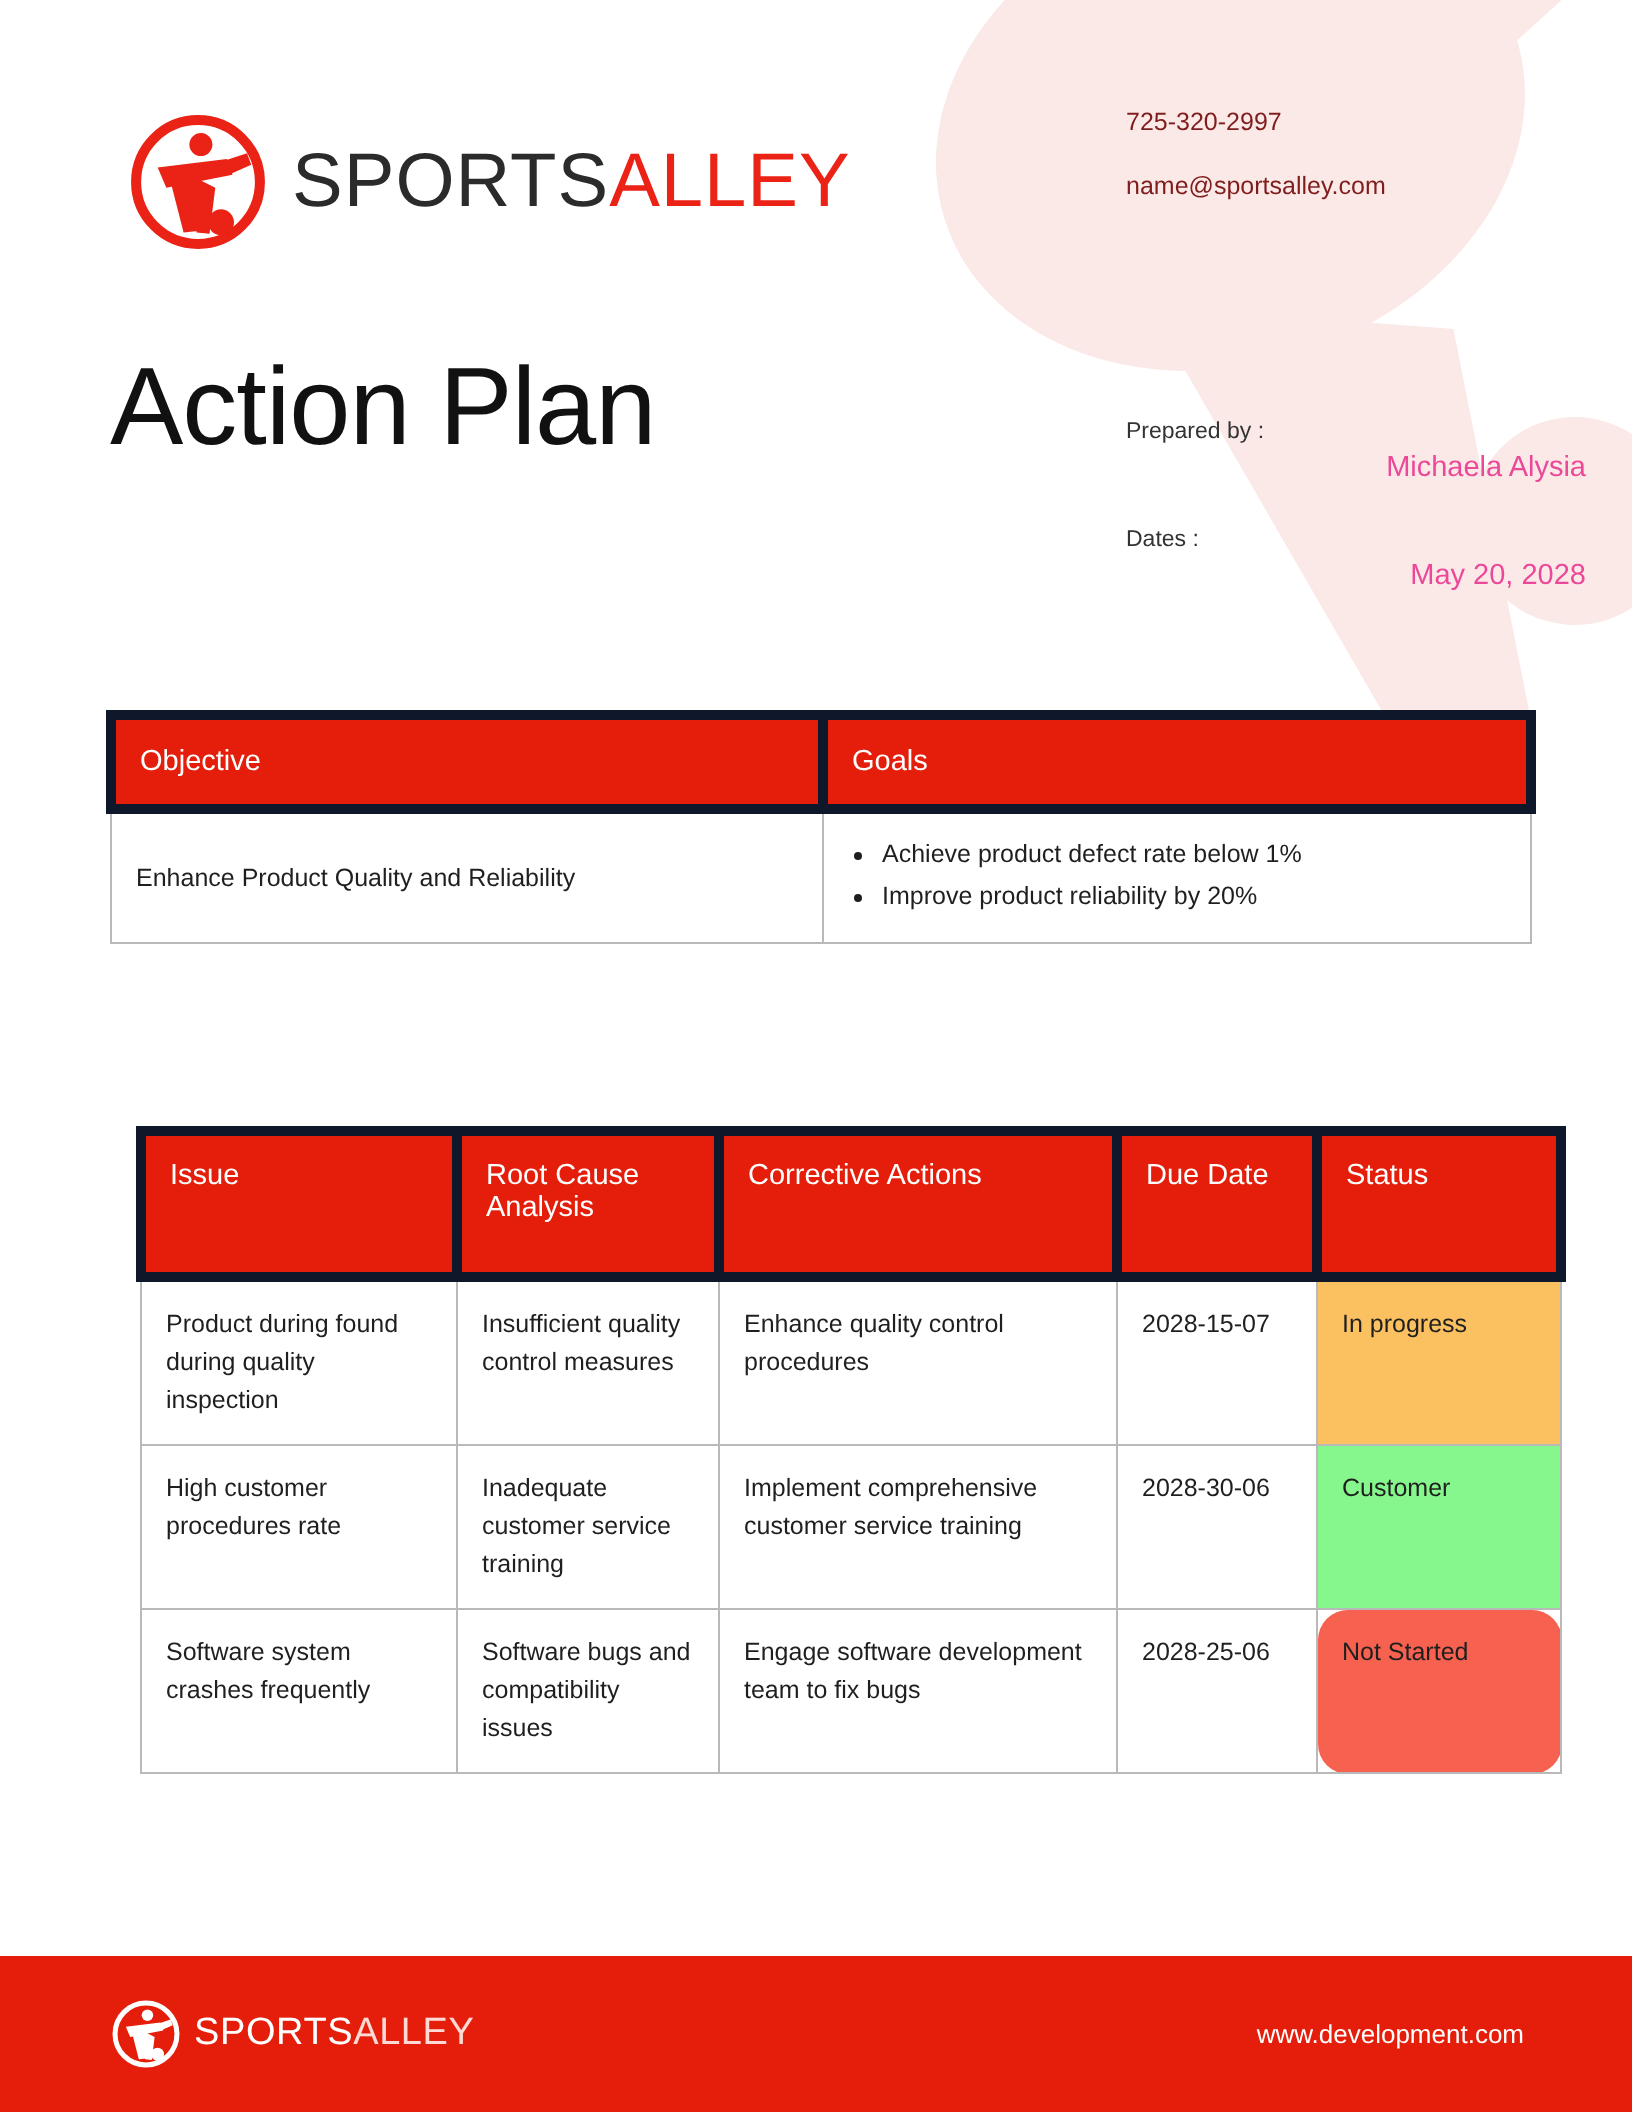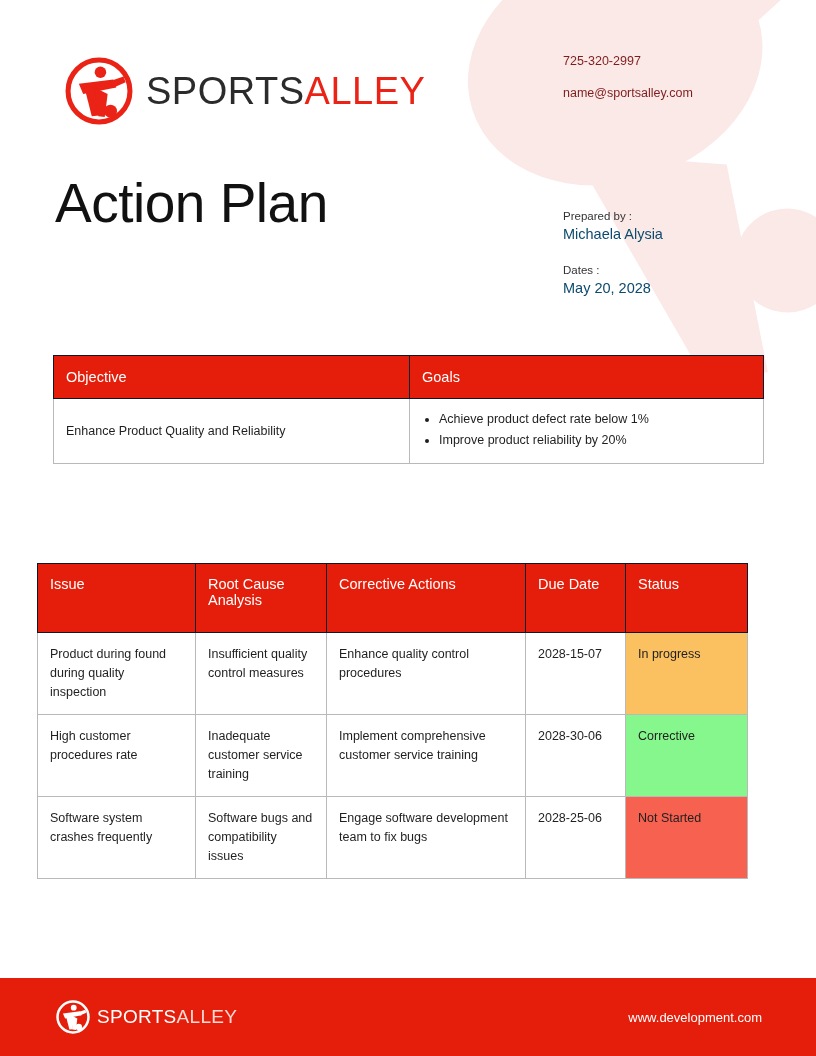--- a/index.html
+++ b/index.html
@@ -94,40 +94,40 @@
 
   .meta {
     position: absolute;
     left: 563px;
     top: 210px;
     width: 230px;
     font-size: 12.5px;
     color: #2c2c2c;
   }
   .meta .label { font-size: 11.5px; margin-bottom: 4px; color: #333; }
-  .meta .value { font-size: 14.5px; margin-bottom: 22px; color: #0c4a6e; }
+  .meta .value { font-size: 14.5px; margin-bottom: 22px; color: #ec4899; text-align: right; }
   .meta .value:last-child { margin-bottom: 0; }
 
   
   .tbl {
     position: absolute;
     border-collapse: collapse;
     table-layout: fixed;
     z-index: 2;
     font-size: 12.5px;
   }
   .tbl th {
     background: #e41e0a;
     color: #ffffff;
     font-weight: 400;
     font-size: 14.5px;
     text-align: left;
     padding: 13px 12px;
     vertical-align: top;
-    border: 1px solid #0f172a;
+    border: 5px solid #0f172a;
   }
   .tbl td {
     border: 1px solid #b9b9b9;
     padding: 11px 12px;
     vertical-align: top;
     color: #1f1f1f;
     line-height: 19px;
     background: #ffffff;
   }
 
@@ -143,21 +143,21 @@
     padding-left: 17px;
     list-style: disc;
   }
   #objectives-table li {
     margin: 0 0 2px 0;
     line-height: 19px;
   }
 
   
   #actions-table {
-    left: 37px;
+    left: 68px;
     top: 563px;
     width: 710px;
   }
   #actions-table th { padding: 12px 12px 24px 12px; }
   #actions-table td { padding: 12px 12px; }
 
   .status-cell { }
 
   
   .footer {
@@ -290,28 +290,28 @@
           <td>Insufficient quality control measures</td>
           <td>Enhance quality control procedures</td>
           <td>2028-15-07</td>
           <td class="status-cell" style="background: rgb(251, 193, 97);">In progress</td>
         </tr>
         <tr>
           <td>High customer procedures rate</td>
           <td>Inadequate customer service training</td>
           <td>Implement comprehensive customer service training</td>
           <td>2028-30-06</td>
-          <td class="status-cell" style="background: rgb(134, 247, 140);">Corrective</td>
+          <td class="status-cell" style="background: rgb(134, 247, 140);">Customer</td>
         </tr>
         <tr>
           <td>Software system crashes frequently</td>
           <td>Software bugs and compatibility issues</td>
           <td>Engage software development team to fix bugs</td>
           <td>2028-25-06</td>
-          <td class="status-cell" style="background: rgb(247, 97, 80);">Not Started</td>
+          <td class="status-cell" style="background: rgb(247, 97, 80); border-radius: 15px;">Not Started</td>
         </tr>
       </tbody>
   </table>
 
   <div class="footer">
     <div class="footer-brand">
       <svg class="footer-mark" viewBox="0 0 100 100" aria-hidden="true">
         <circle cx="50" cy="50" r="43" fill="none" stroke="#ffffff" stroke-width="7"></circle>
         <circle cx="52" cy="24" r="8" fill="#ffffff"></circle>
         <path d="M22 40 L70 34 L74 45 L28 54 Z" fill="#ffffff"></path>

